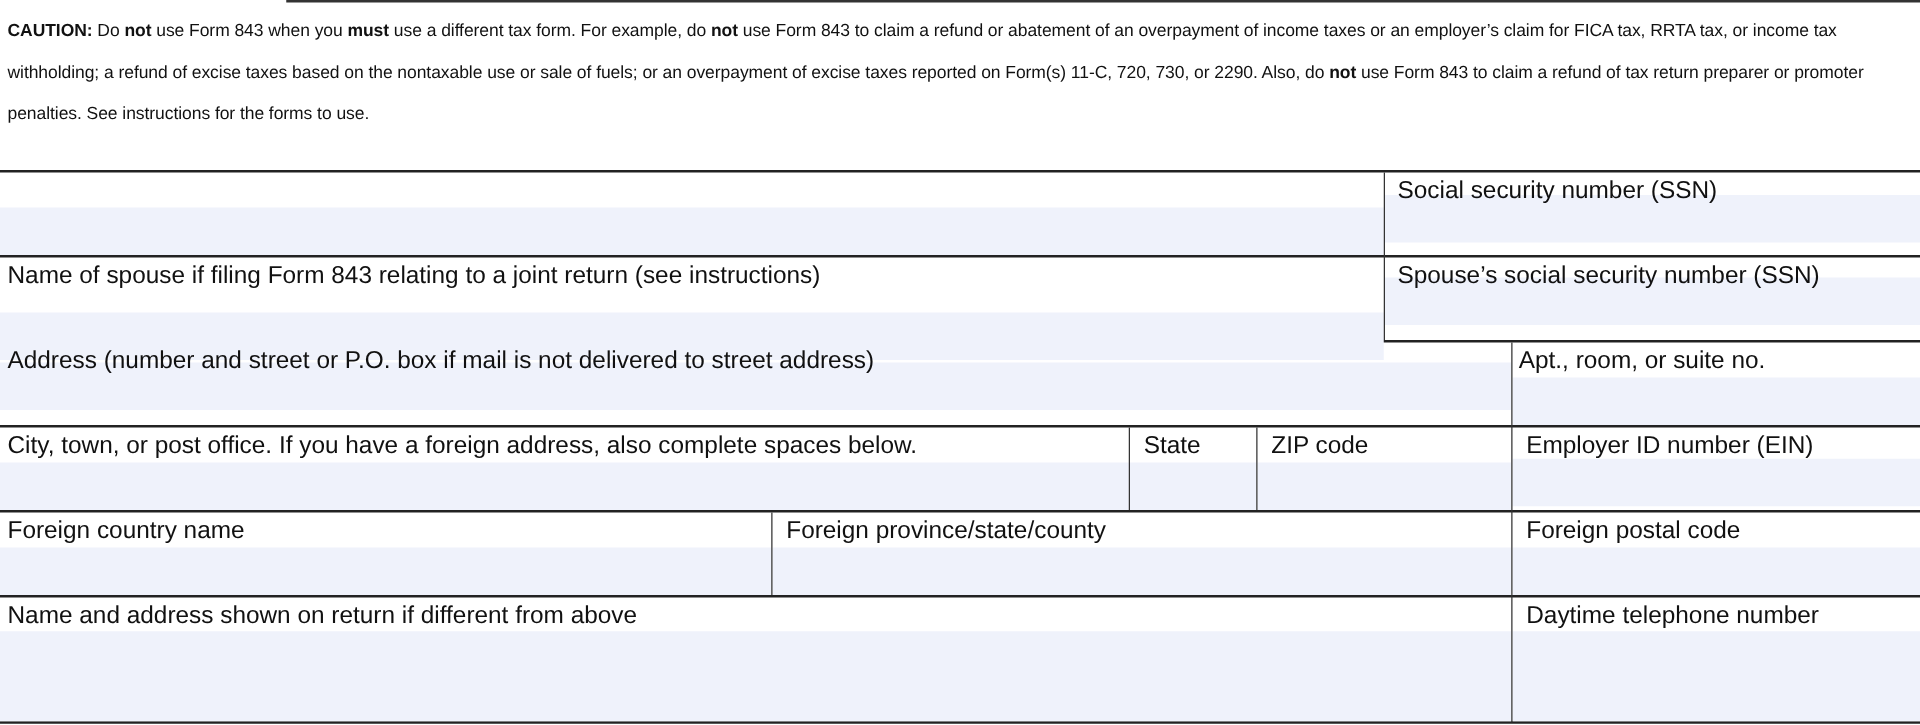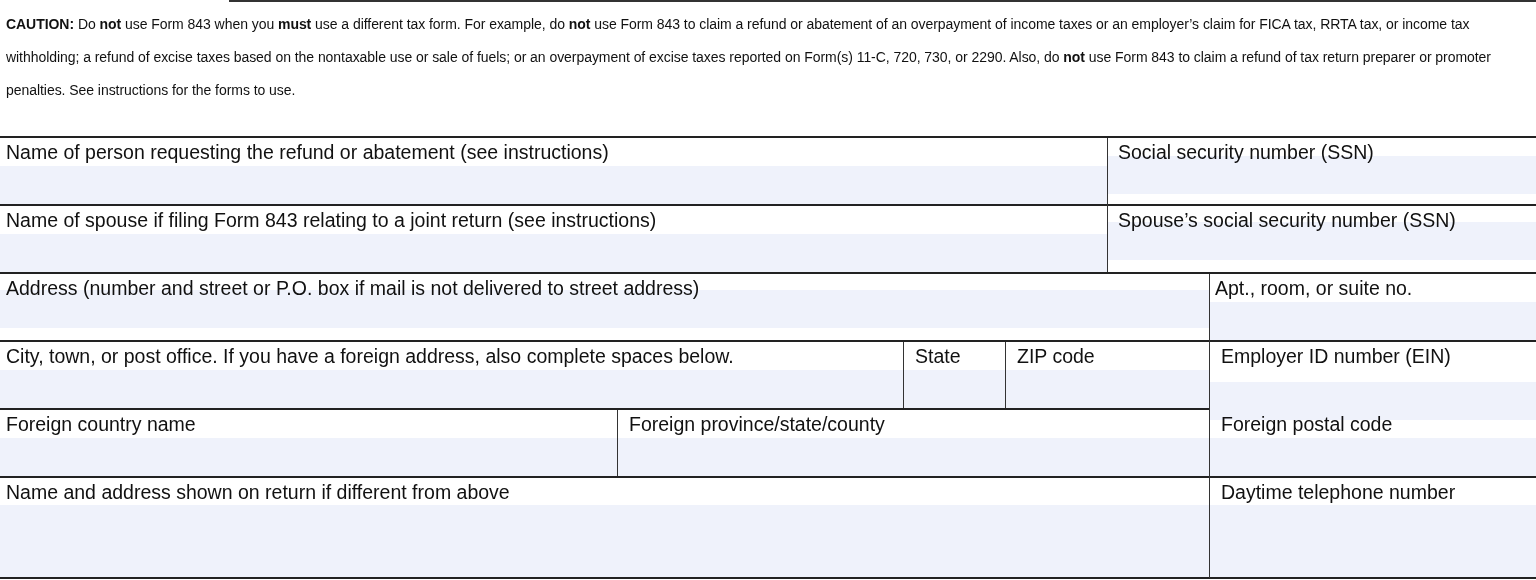--- a/index.html
+++ b/index.html
@@ -27,28 +27,27 @@
 <div class="hline" style="top:136px;"></div>
 <div class="hline" style="top:204px;"></div>
 <div class="hline" style="top:272px;"></div>
 <div class="hline" style="top:340px;"></div>
 <div class="hline" style="top:408px;"></div>
 <div class="hline" style="top:476px;"></div>
 <div class="hline" style="top:577px;"></div>
 
 <div class="cell" style="left:0;top:138px;width:1107px;height:66px;">
   <div class="fill" style="height:38px;"></div>
-  <span class="label">Name of person requesting the refund or abatement (see instructions)</span>
 </div>
 <div class="cell" style="left:1108px;top:138px;width:428px;height:56px;">
   <div class="fill" style="height:38px;"></div>
   <span class="label" style="left:10px;">Social security number (SSN)</span>
 </div>
 
-<div class="cell" style="left:0;top:206px;width:1107px;height:66px;">
+<div class="cell" style="left:0;top:206px;width:1107px;height:82px;">
   <div class="fill" style="height:38px;"></div>
   <span class="label">Name of spouse if filing Form 843 relating to a joint return (see instructions)</span>
 </div>
 <div class="cell" style="left:1108px;top:206px;width:428px;height:54px;">
   <div class="fill" style="height:38px;"></div>
   <span class="label" style="left:10px;">Spouse’s social security number (SSN)</span>
 </div>
 <div class="vline" style="left:1107px;top:138px;height:134px;"></div>
 
 <div class="cell" style="left:0;top:274px;width:1209px;height:54px;">
@@ -65,21 +64,21 @@
   <span class="label">City, town, or post office. If you have a foreign address, also complete spaces below.</span>
 </div>
 <div class="cell" style="left:904px;top:342px;width:101px;height:66px;">
   <div class="fill" style="height:38px;"></div>
   <span class="label" style="left:11px;">State</span>
 </div>
 <div class="cell" style="left:1006px;top:342px;width:203px;height:66px;">
   <div class="fill" style="height:38px;"></div>
   <span class="label" style="left:11px;">ZIP code</span>
 </div>
-<div class="cell" style="left:1210px;top:342px;width:326px;height:78px;">
+<div class="cell" style="left:1210px;top:342px;width:326px;height:63px;">
   <div class="fill" style="height:38px;"></div>
   <span class="label" style="left:11px;">Employer ID number (EIN)</span>
 </div>
 <div class="vline" style="left:903px;top:342px;height:66px;"></div>
 <div class="vline" style="left:1005px;top:342px;height:66px;"></div>
 
 <div class="cell" style="left:0;top:410px;width:617px;height:66px;">
   <div class="fill" style="height:38px;"></div>
   <span class="label">Foreign country name</span>
 </div>

